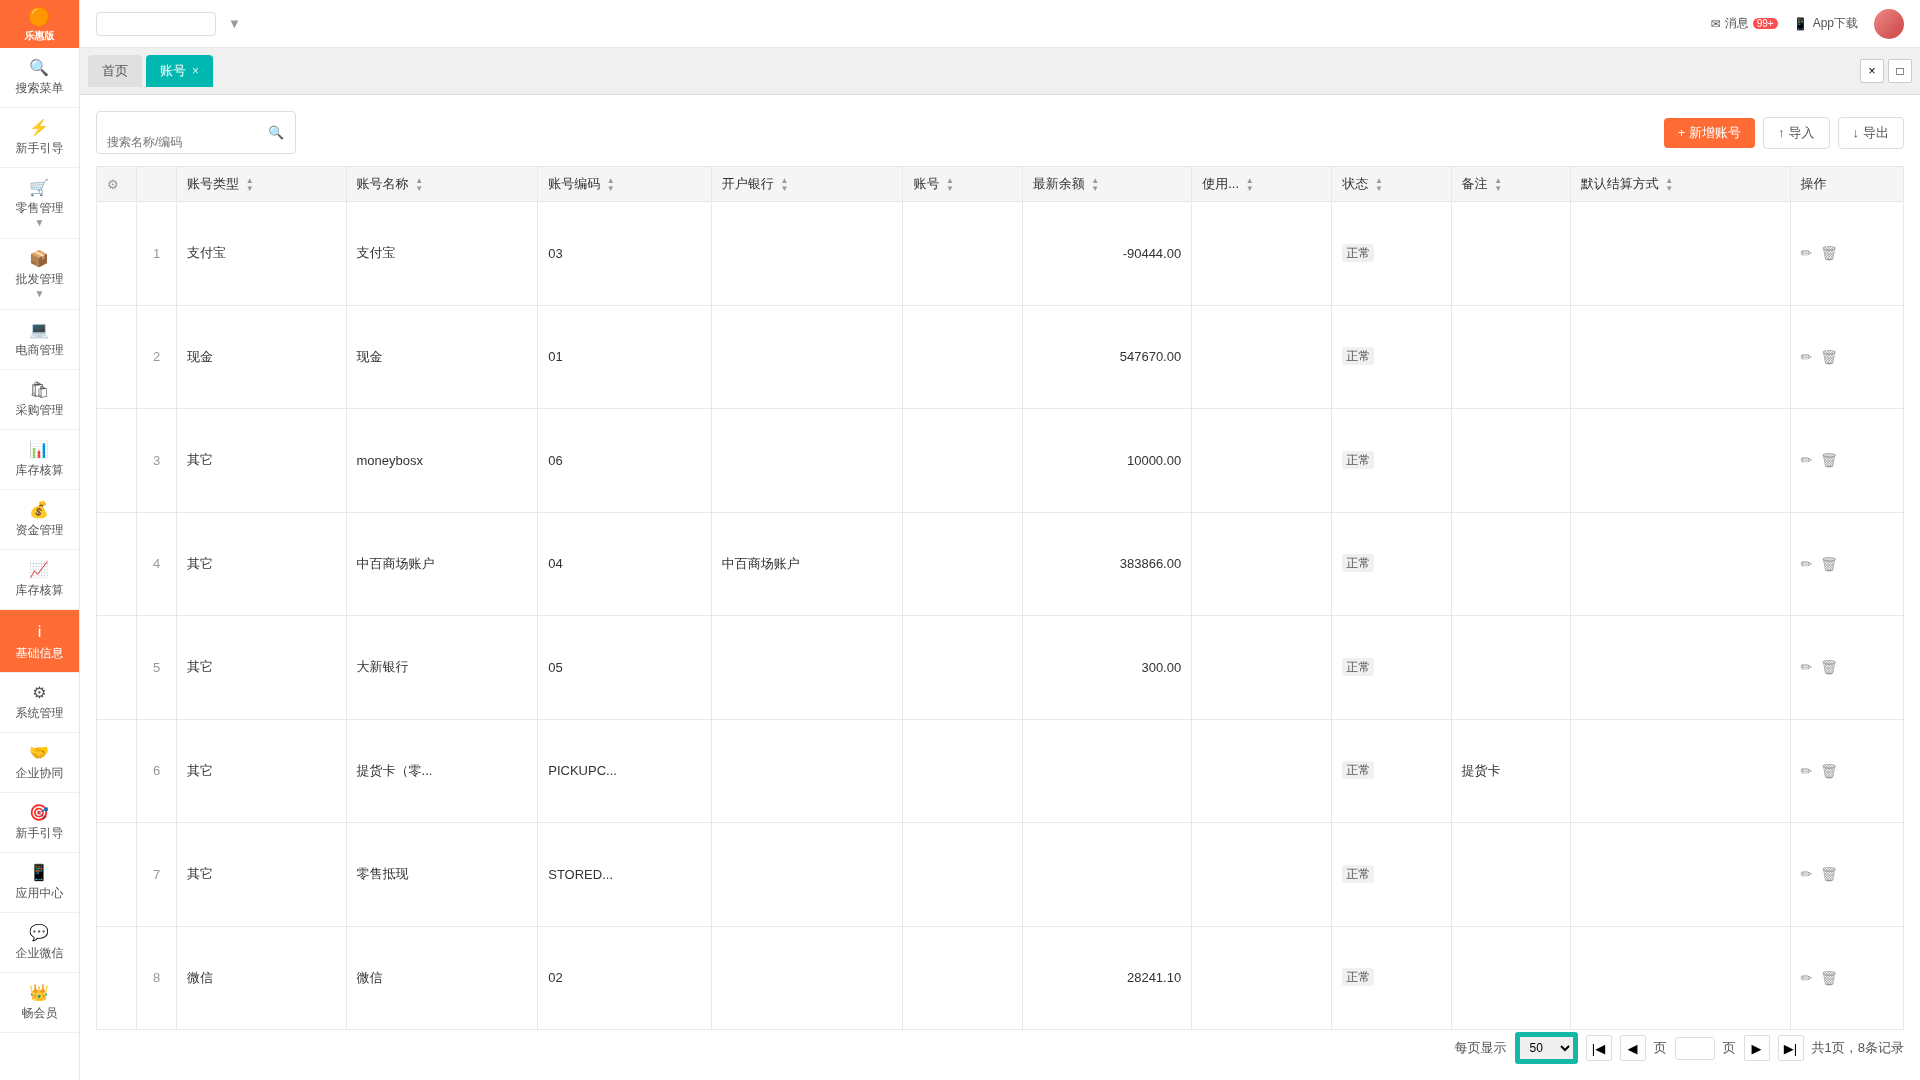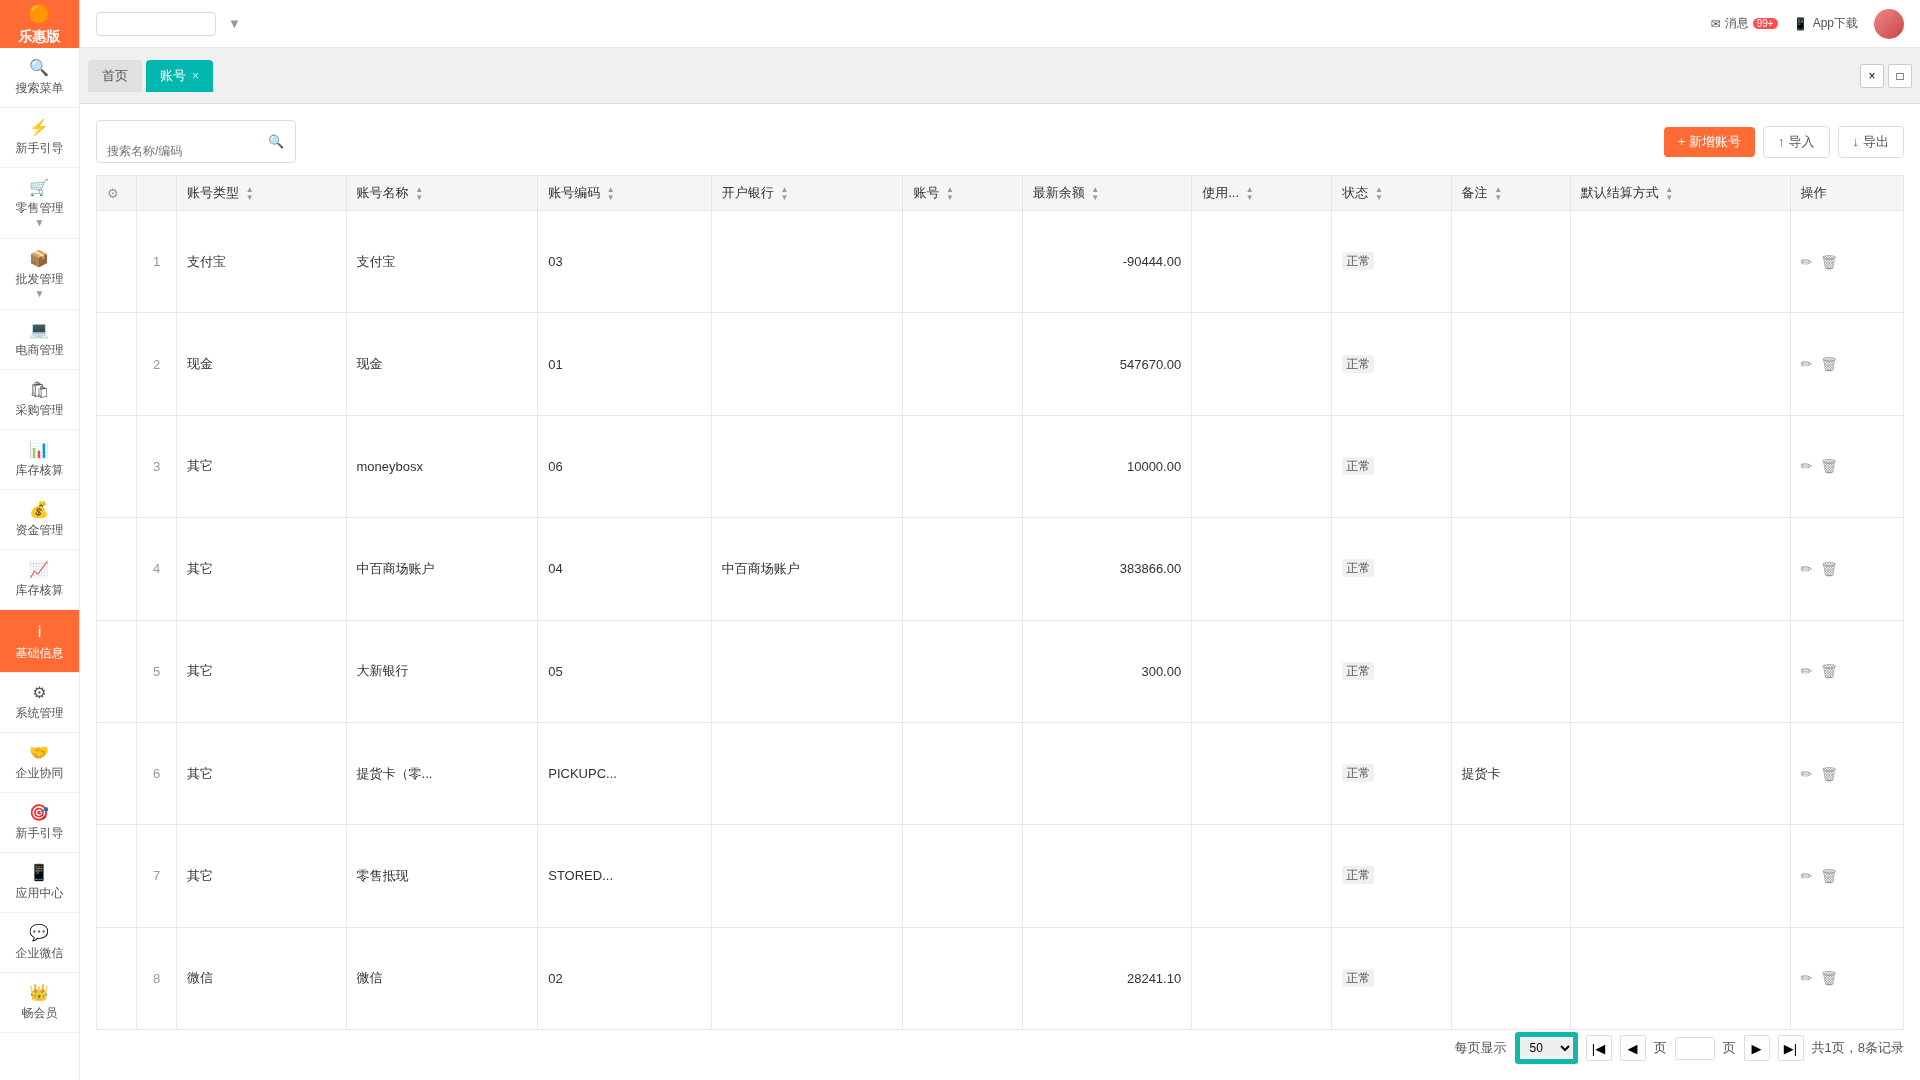--- a/index.html
+++ b/index.html
@@ -101,21 +101,21 @@
     }
     .avatar {
       width: 30px;
       height: 30px;
       border-radius: 50%;
       background: #ccc;
     }
 
     
     .tab-bar {
-      height: 56px;
+      height: 47px;
       background: #f0f0f0;
       display: flex;
       align-items: center;
       padding: 0 8px;
       border-bottom: 1px solid #ddd;
       flex-shrink: 0;
       gap: 4px;
     }
     .tab {
       height: 32px;
@@ -315,21 +315,21 @@
       font-size: 13px;
     }
   </style>
 </head>
 <body>
 
 <div class="sidebar">
   <div class="sidebar-logo">
     <div>
       <div class="logo-icon">🟠</div>
-      <div style="font-size:14px;">乐惠版</div>
+      <div style="font-size:10px;">乐惠版</div>
     </div>
   </div>
 
   <div class="sidebar-item">
     <span class="sidebar-icon">🔍</span>
     <span>搜索菜单</span>
   </div>
   <div class="sidebar-item">
     <span class="sidebar-icon">⚡</span>
     <span>新手引导</span>

